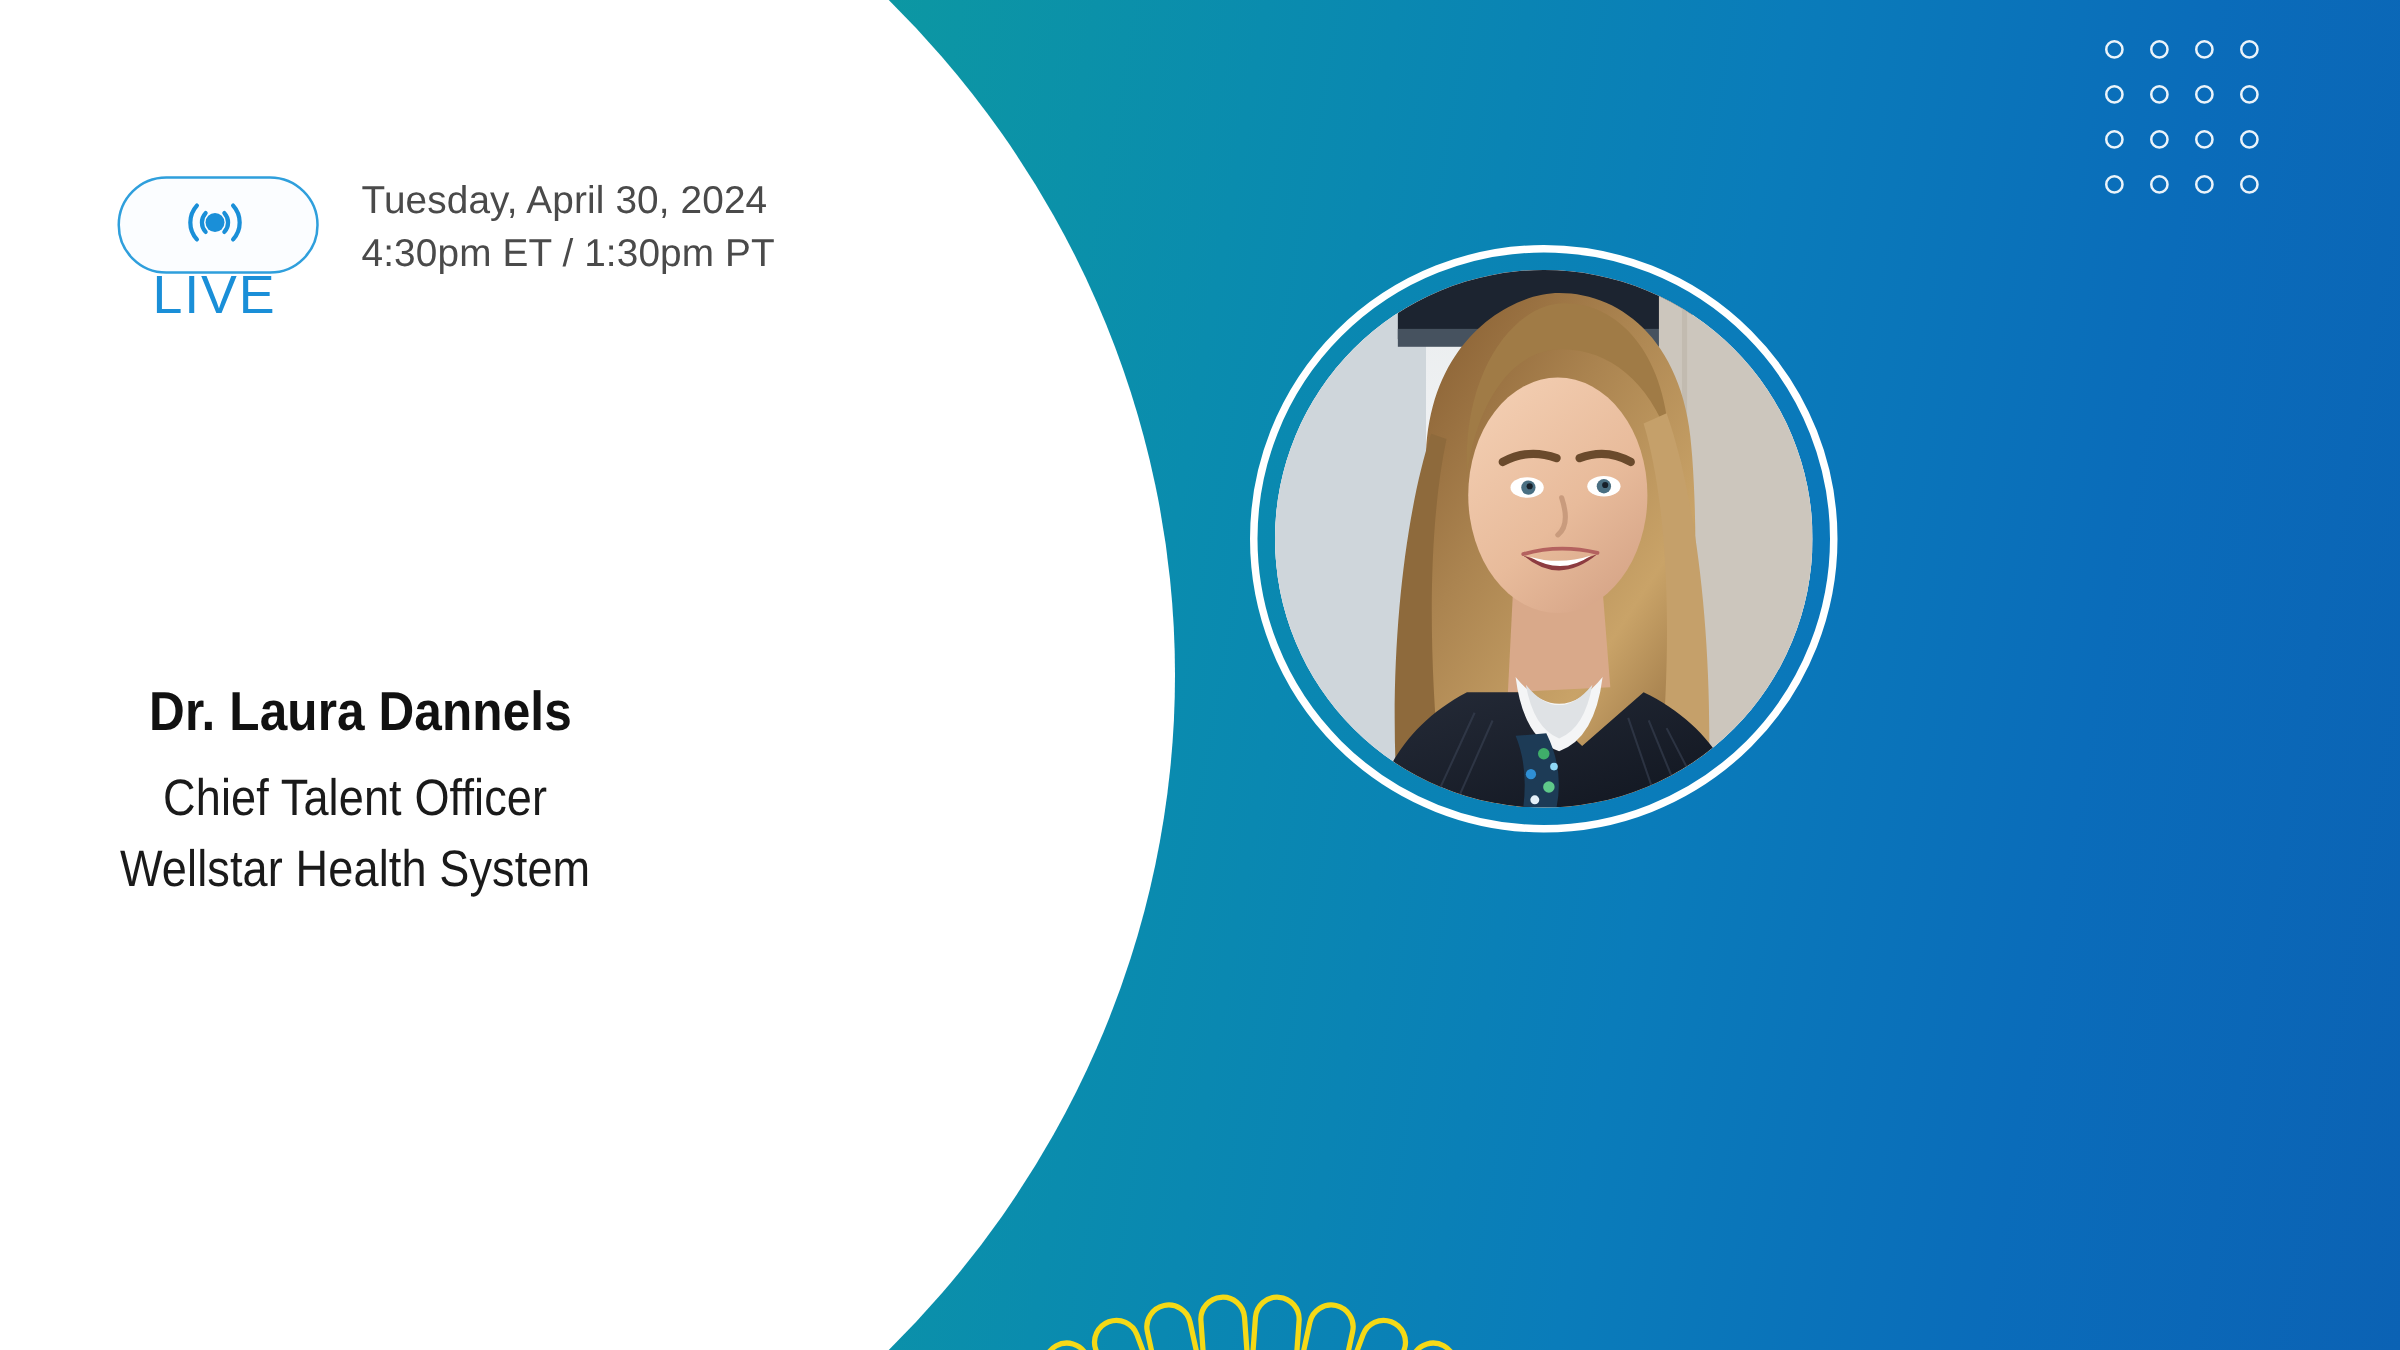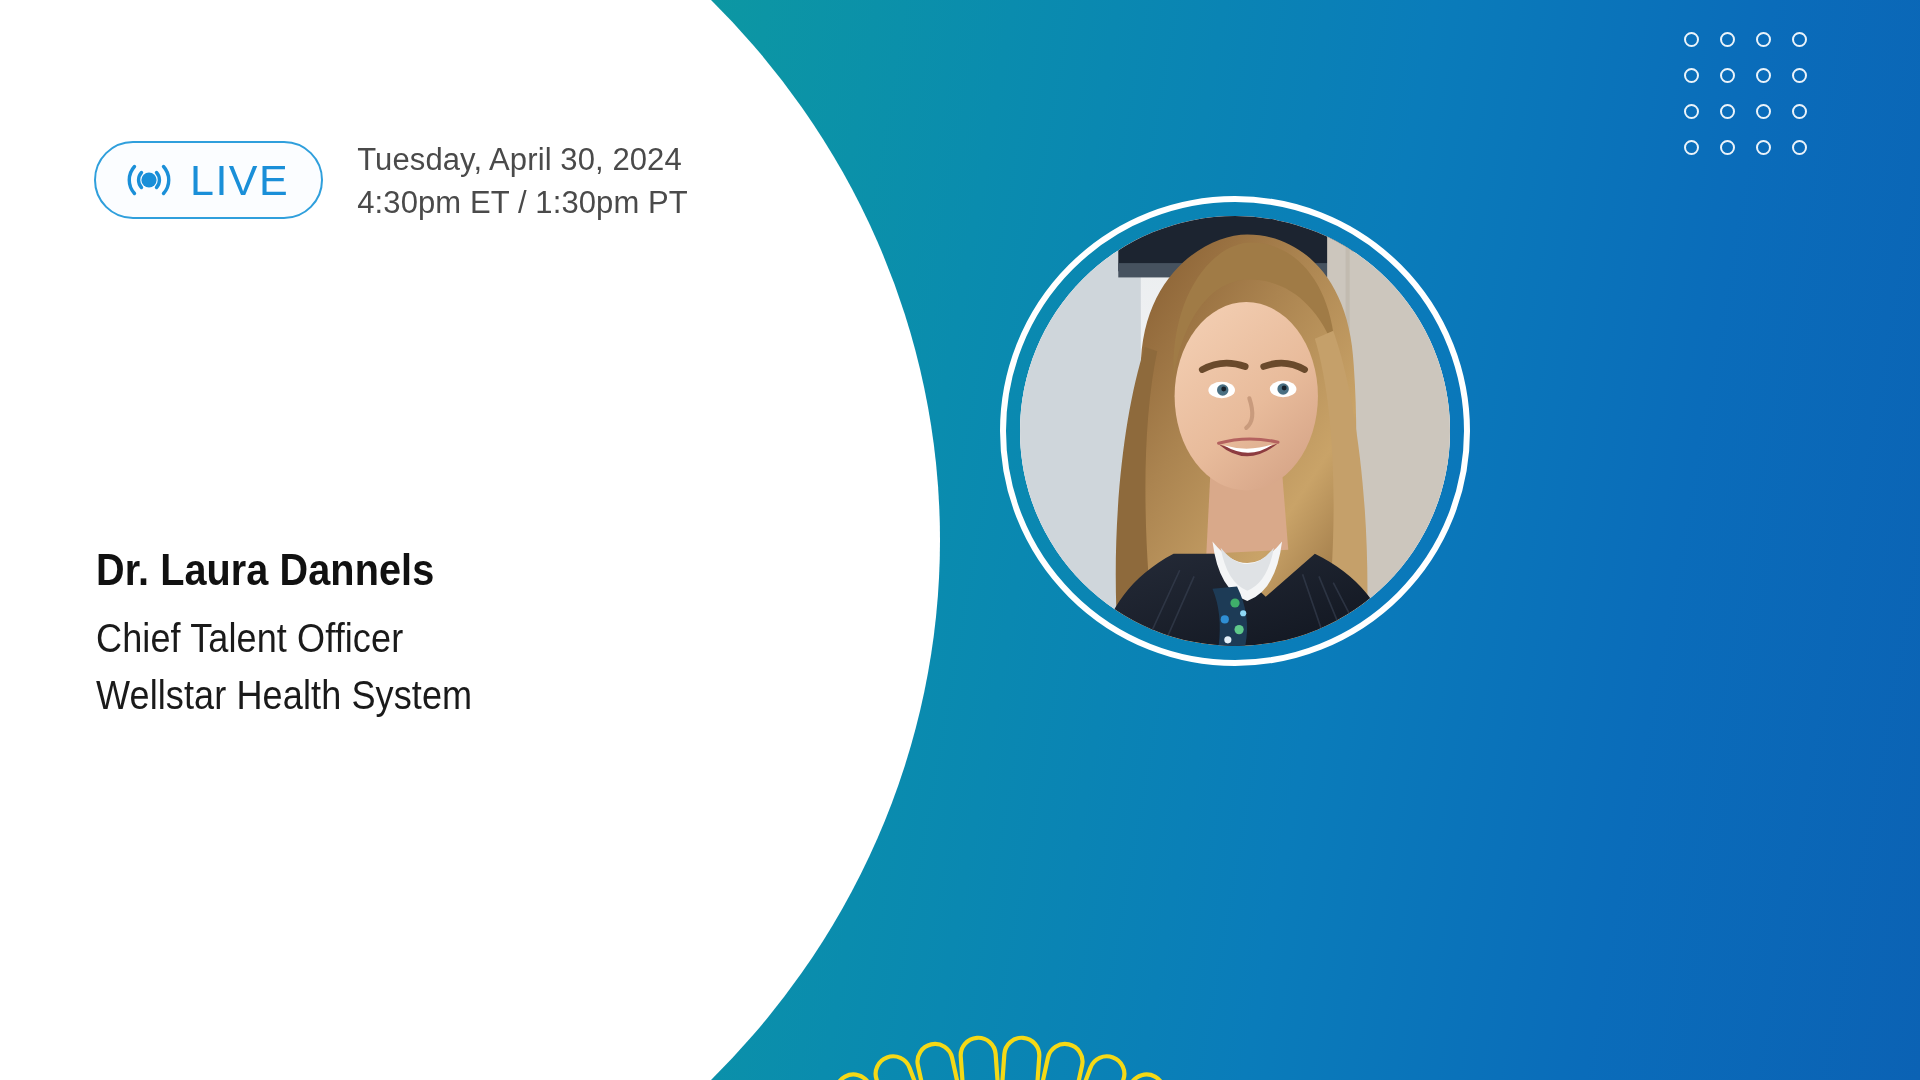--- a/index.html
+++ b/index.html
@@ -127,20 +127,21 @@
   }
   .live-badge {
     display:flex;
     align-items:center;
     gap:14px;
     padding:12px 32px 12px 26px;
     border:2px solid #2f9fdc;
     border-radius:44px;
     background:#fbfdff;
     height:78px;
+    flex-direction:column;
   }
   .live-icon { width:54px; height:46px; flex:0 0 auto; }
   .live-text {
     font-family:"Liberation Sans", sans-serif;
     font-size:43px;
     font-weight:400;
     letter-spacing:1.5px;
     color:#1a8fd8;
     line-height:1;
   }
@@ -180,21 +181,21 @@
     color:#1a1a1a;
     line-height:1.5;
     letter-spacing:0px;
     transform:scaleX(0.86);
     transform-origin:left center;
     white-space:nowrap;
     margin-top:8px;
   }
 
   
-  .speaker-block { position:absolute; top:544px; left:2px; }
+  .speaker-block { position:absolute; top:544px; left:2px;text-align:center; }
   .speaker-name {
     font-family:"Liberation Sans Narrow","Liberation Sans", sans-serif;
     font-size:44px;
     font-weight:700;
     color:#111111;
     line-height:1.18;
     letter-spacing:0.1px;
     transform:scaleX(0.9);
     transform-origin:left center;
     white-space:nowrap;

